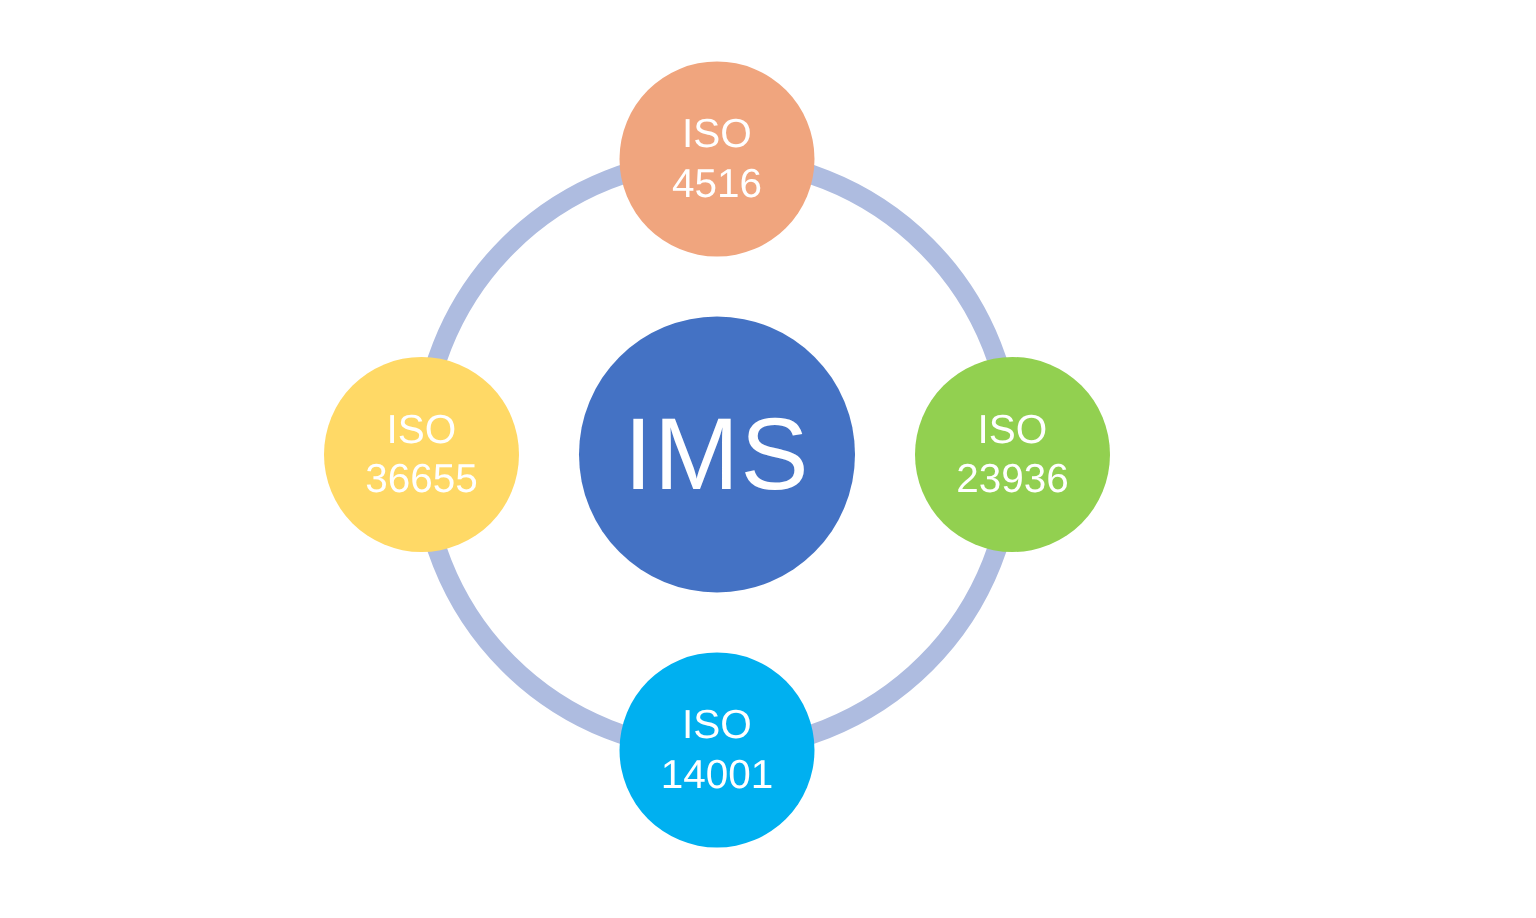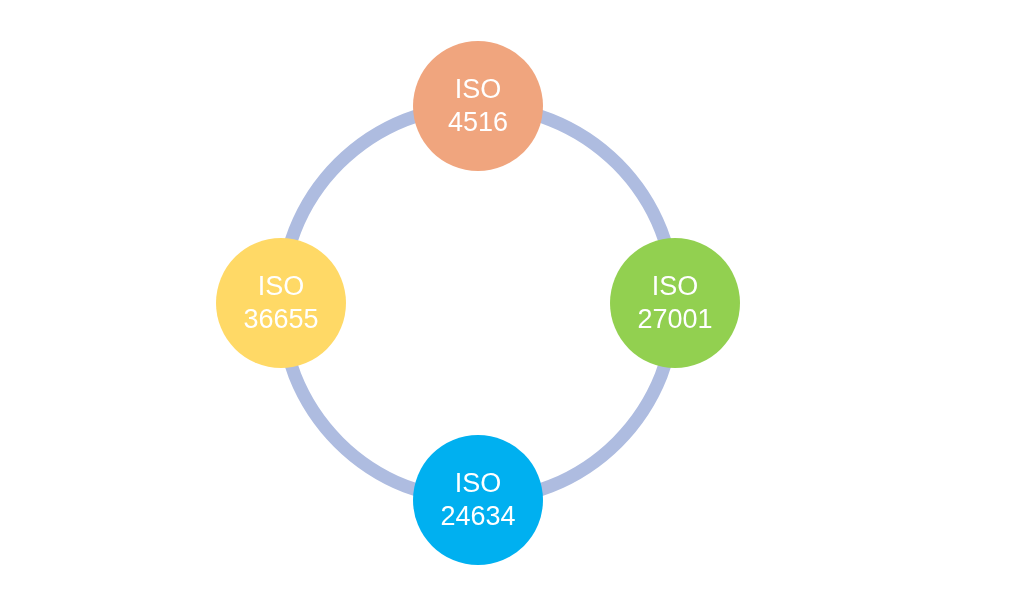--- a/index.html
+++ b/index.html
@@ -66,27 +66,30 @@
     <circle cx="478" cy="303" r="197" fill="none" stroke-width="13" stroke="#AEBCE0"></circle>
   </svg>
 
   <div class="node node-outer node-top" style="background-color: rgb(240, 165, 126);">
     <div class="outer-label-line">ISO</div>
     <div class="outer-label-line">4516</div>
   </div>
 
   <div class="node node-outer node-right" style="background-color: rgb(146, 208, 80);">
     <div class="outer-label-line">ISO</div>
-    <div class="outer-label-line">27001</div>
+    <div class="outer-label-line">23936</div>
   </div>
 
   <div class="node node-outer node-bottom" style="background-color: rgb(0, 176, 240);">
     <div class="outer-label-line">ISO</div>
-    <div class="outer-label-line">24634</div>
+    <div class="outer-label-line">14001</div>
   </div>
 
   <div class="node node-outer node-left" style="background-color: rgb(255, 217, 102);">
     <div class="outer-label-line">ISO</div>
     <div class="outer-label-line">36655</div>
   </div>
 
+  <div class="node node-center" style="background-color: rgb(68, 114, 196);">
+    <div class="center-label">IMS</div>
+  </div>
 
 </div>
 
 </body></html>

